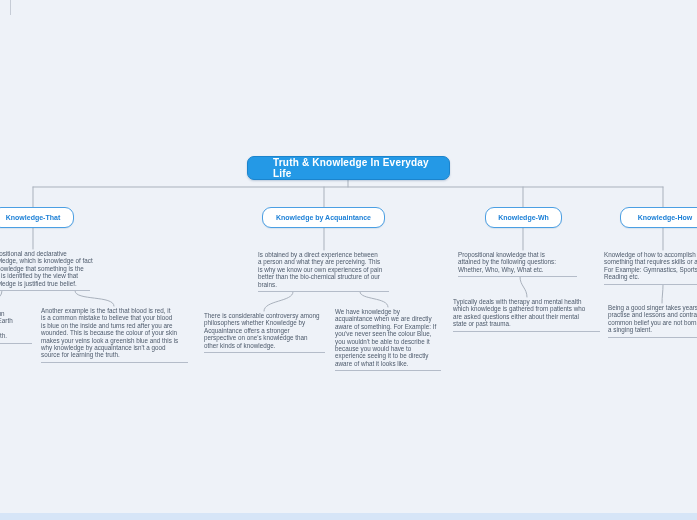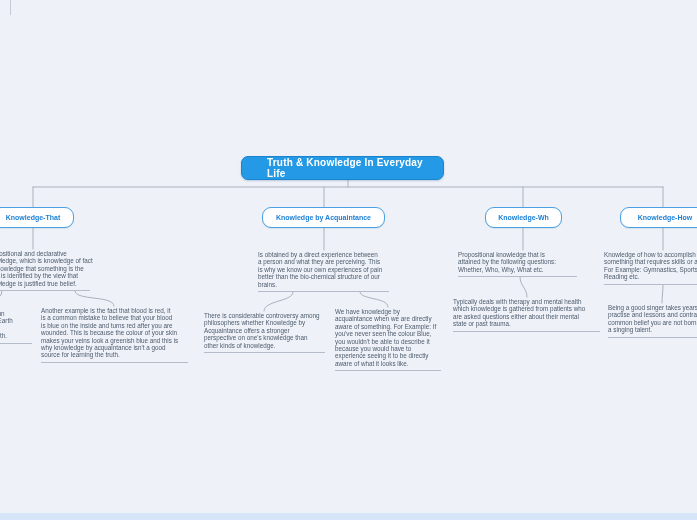--- a/index.html
+++ b/index.html
@@ -56,21 +56,21 @@
     <path d="M293,292 C293,302 264,300 264,311"></path>
     <path d="M360,292 C360,300 388,297 388,307"></path>
 
     <path d="M520,277 C520,286 527,288 527,297"></path>
 
     <path d="M663,285 C663,292 662,296 662,303"></path>
   </svg>
 
   <div class="edge-tick"></div>
 
-  <div class="node root-node" style="left:241px; top:156px; width:203px; height:24px;padding-left:25px;">Truth &amp; Knowledge In Everyday Life</div>
+  <div class="node root-node" style="left:247px; top:156px; width:203px; height:24px;padding-left:25px;">Truth &amp; Knowledge In Everyday Life</div>
 
   <div class="node branch-node" style="left:-8px; top:207px; width:82px; height:21px;">Knowledge-That</div>
 
   <div class="node branch-node" style="left:262px; top:207px; width:123px; height:21px;">Knowledge by Acquaintance</div>
 
   <div class="node branch-node" style="left:485px; top:207px; width:77px; height:21px;">Knowledge-Wh</div>
 
   <div class="node branch-node" style="left:620px; top:207px; width:90px; height:21px;">Knowledge-How</div>
 
   <div class="topic" style="left:-14px; top:250px; width:104px;">Propositional and declarative

